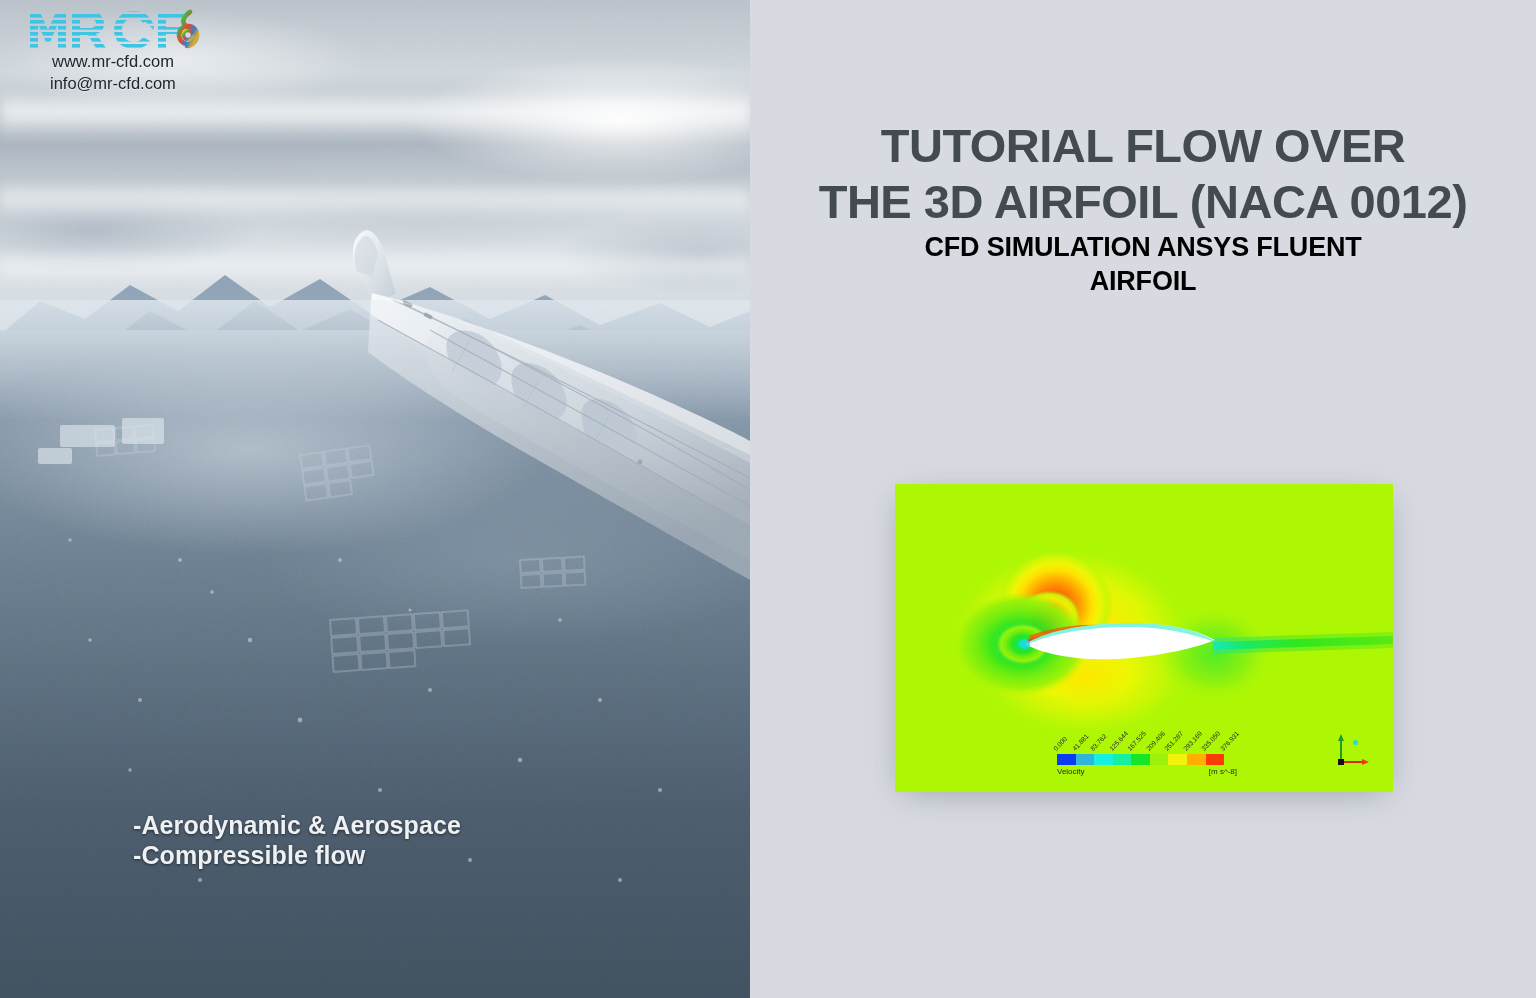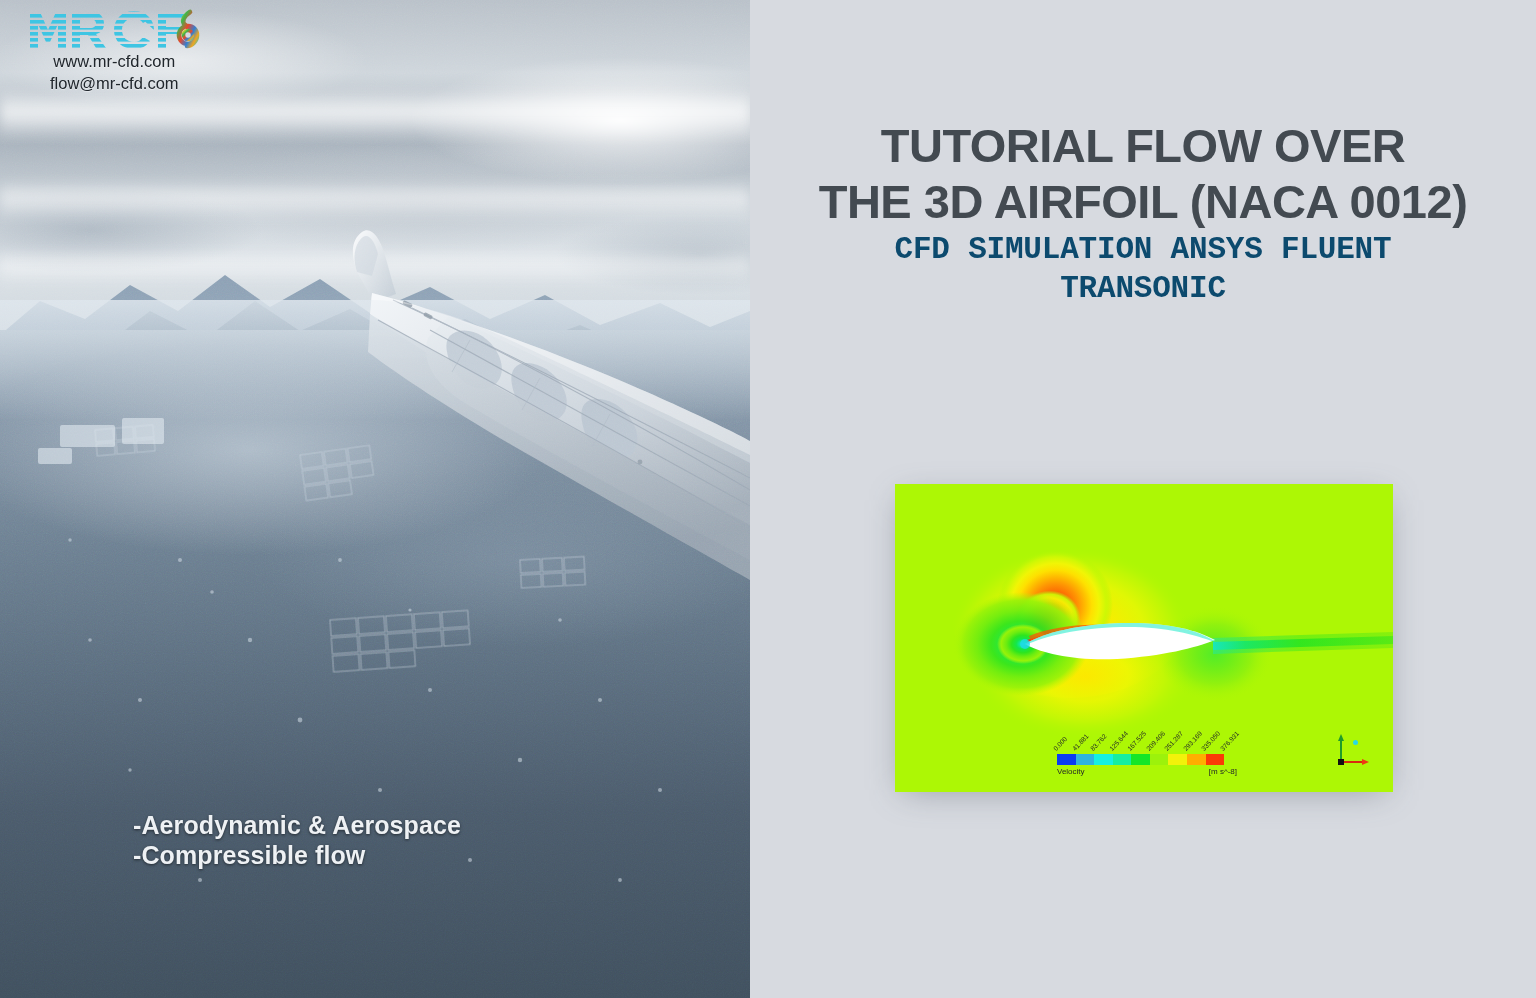--- a/index.html
+++ b/index.html
@@ -79,22 +79,22 @@
     position:absolute; left:750px; top:0; width:786px; height:998px;
     background:#d7dae0;
   }
   .title-wrap{ position:absolute; left:0; top:118px; width:786px; text-align:center; }
   .title-line{
     color:#434a51; font-weight:bold; letter-spacing:-0.5px;
     font-size:47px; line-height:1.19;
     white-space:nowrap;
   }
   .subtitle-line{
-    color:#0c4a6e; font-weight:bold; letter-spacing:-0.2px;
-    font-size:31px; line-height:1.26; white-space:nowrap;font-family:Liberation Mono, monospace;
+    color:#000000; font-weight:bold; letter-spacing:-0.2px;
+    font-size:27px; line-height:1.26; white-space:nowrap;
   }
 
   
   .cfd-shadow{
     position:absolute; left:903px; top:500px; width:482px; height:290px;
     background:rgba(60,70,82,.42);
     filter:blur(17px);
     border-radius:2px;
   }
   .cfd{
@@ -331,32 +331,32 @@
           <path d="M130,4 L156,4 L156,11 L138,11 L138,19 L154,19 L154,26 L138,26 L138,40 L130,40 Z"></path>
         </g>
 
         <g transform="translate(150,2)">
           <path d="M12,2 C6,6 3,11 7,15 C10,18 14,20 16,23 C19,28 16,34 10,34 C5,34 1,30 1,25 C1,20 5,16 10,16 C15,16 19,20 19,25 C19,31 14,36 9,36" fill="none" stroke="url(#dGrad)" stroke-width="4.6" stroke-linecap="round"></path>
           <circle cx="10" cy="25" r="4.5" fill="none" stroke="url(#dGrad)" stroke-width="3.6"></circle>
         </g>
       </svg>
       <div class="logo-url">
         <div>www.mr-cfd.com</div>
-        <div>flow@mr-cfd.com</div>
+        <div>info@mr-cfd.com</div>
       </div>
     </div>
   </div>
 
   <div class="right-panel">
 
     <div class="title-wrap">
       <div class="title-line">TUTORIAL FLOW OVER</div>
       <div class="title-line">THE 3D AIRFOIL (NACA 0012)</div>
       <div class="subtitle-line">CFD SIMULATION ANSYS FLUENT</div>
-      <div class="subtitle-line">TRANSONIC</div>
+      <div class="subtitle-line">AIRFOIL</div>
     </div>
   </div>
 
   <div class="cfd-shadow"></div>
   <div class="cfd">
 
     <svg width="498" height="308" viewBox="0 0 498 308">
       <defs>
 
         <radialGradient id="upperHot" cx="0.5" cy="0.5" r="0.5">

